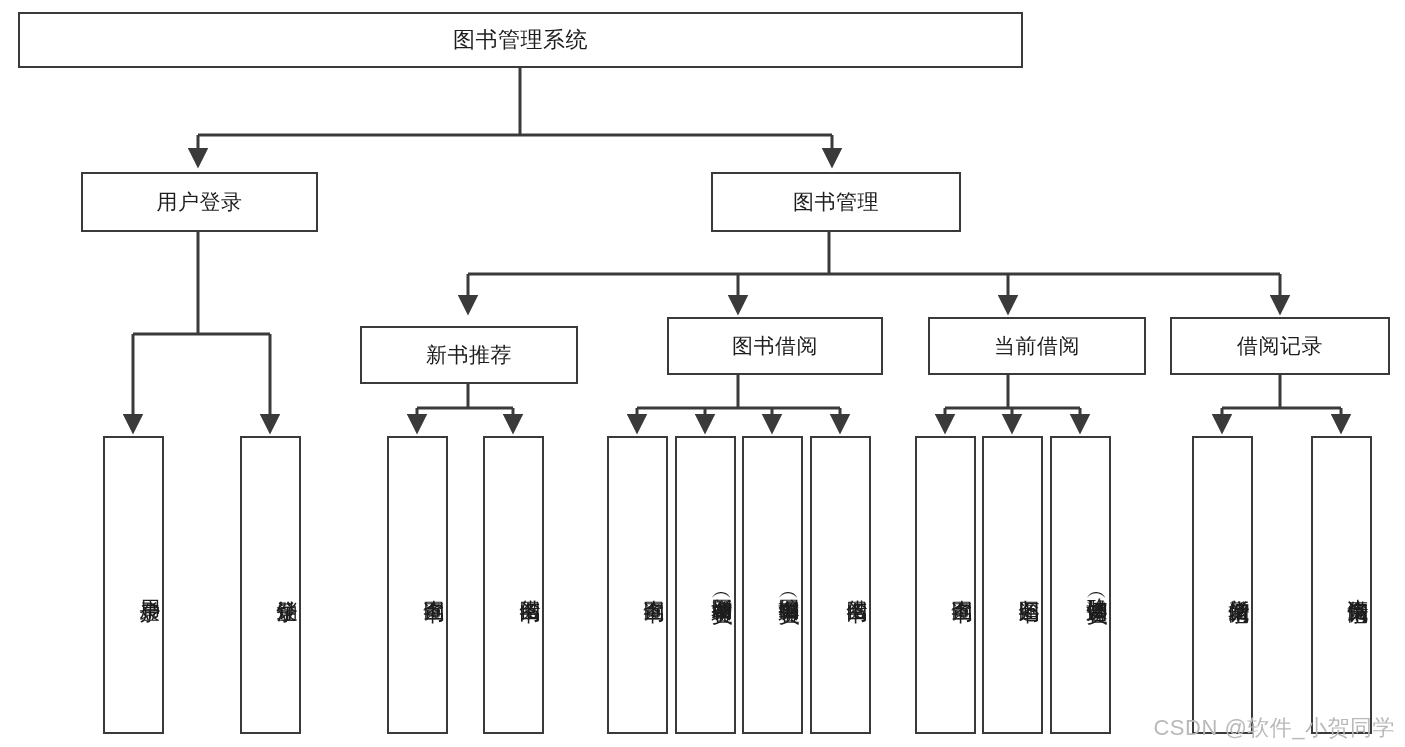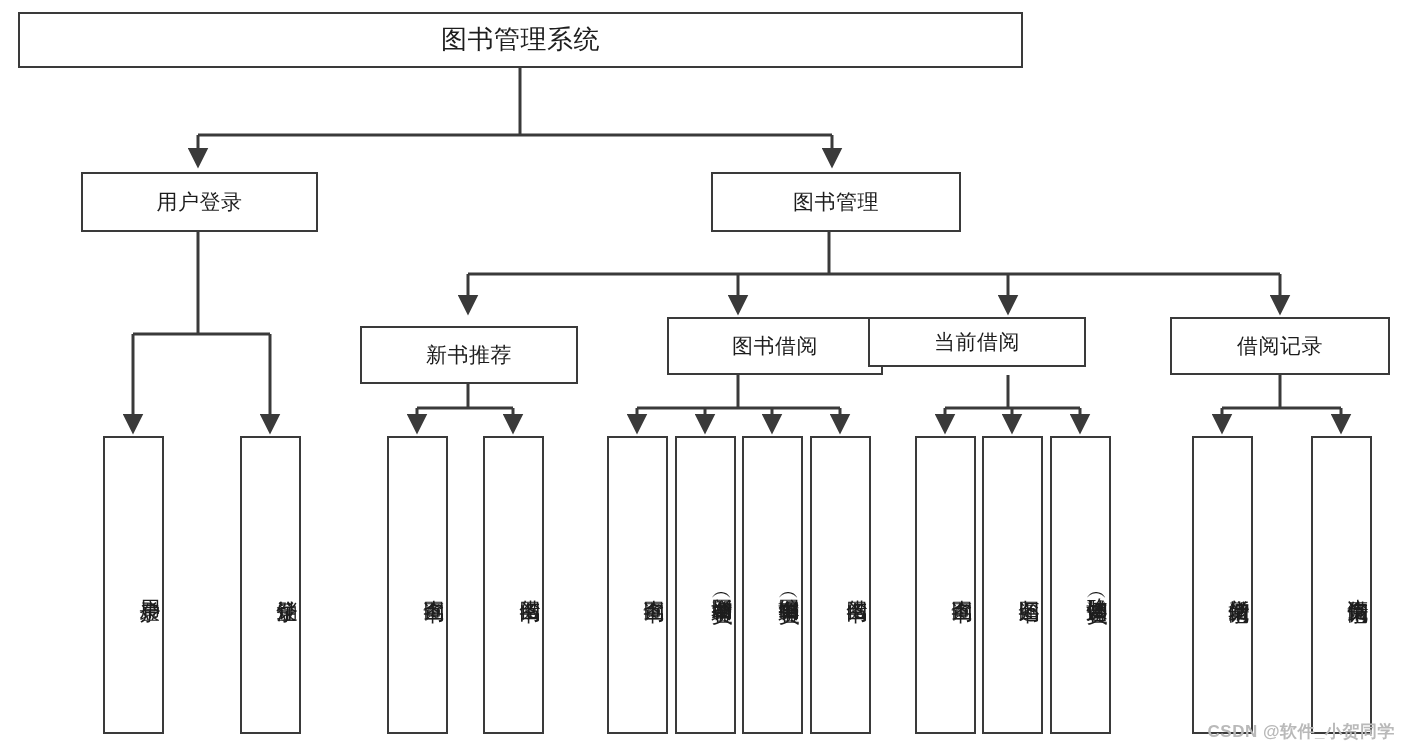--- a/index.html
+++ b/index.html
@@ -34,47 +34,46 @@
     align-items: center;
     justify-content: center;
     color: #1d1d1d;
     font-size: 21px;
     line-height: 1.12;
     letter-spacing: 0.5px;
     text-align: center;
     user-select: none;
   }
   .node.root {
-    font-size: 26px;
+    font-size: 22px;
   }
   .node.vertical {
     writing-mode: vertical-rl;
     text-orientation: upright;
     padding: 6px 0;
     font-size: 21px;
     line-height: 1.1;
     letter-spacing: 1px;
     align-items: flex-start;
     justify-content: center;
   }
   .node.vertical .vlabel {
     writing-mode: vertical-rl;
     text-orientation: upright;
     display: block;
   }
   .watermark {
     position: absolute;
     right: 10px;
     bottom: 4px;
-    font-size: 17px;
+    font-size: 22px;
     color: #b9b9b9;
     letter-spacing: 0.5px;
     white-space: nowrap;
     user-select: none;
-    font-weight: bold;
   }
 </style>
 </head>
 <body>
 
 <div id="canvas">
 
   <svg id="wires" viewBox="0 0 1405 747" xmlns="http://www.w3.org/2000/svg">
     <defs>
       <marker id="arrow" viewBox="0 0 12 12" refX="6" refY="6" markerWidth="7" markerHeight="7" orient="auto-start-reverse">
@@ -135,21 +134,21 @@
   <div class="node" style="left:711px; top:172px; width:250px; height:60px;">
     <span>图书管理</span>
   </div>
 
   <div class="node" style="left:360px; top:317px; width:218px; height:58px;margin-top:9px;">
     <span>新书推荐</span>
   </div>
   <div class="node" style="left:630px; top:317px; width:216px; height:58px;margin-left:37px;">
     <span>图书借阅</span>
   </div>
-  <div class="node" style="left:868px; top:317px; width:218px; height:50px;align-items:center;">
+  <div class="node" style="left:928px; top:317px; width:218px; height:58px;align-items:center;">
     <span>当前借阅</span>
   </div>
   <div class="node" style="left:1170px; top:317px; width:220px; height:58px;">
     <span>借阅记录</span>
   </div>
 
   <div class="node vertical" style="left:103px; top:436px; width:61px; height:298px;">
     <span class="vlabel">用户登录</span>
   </div>
   <div class="node vertical" style="left:240px; top:436px; width:61px; height:298px;">

